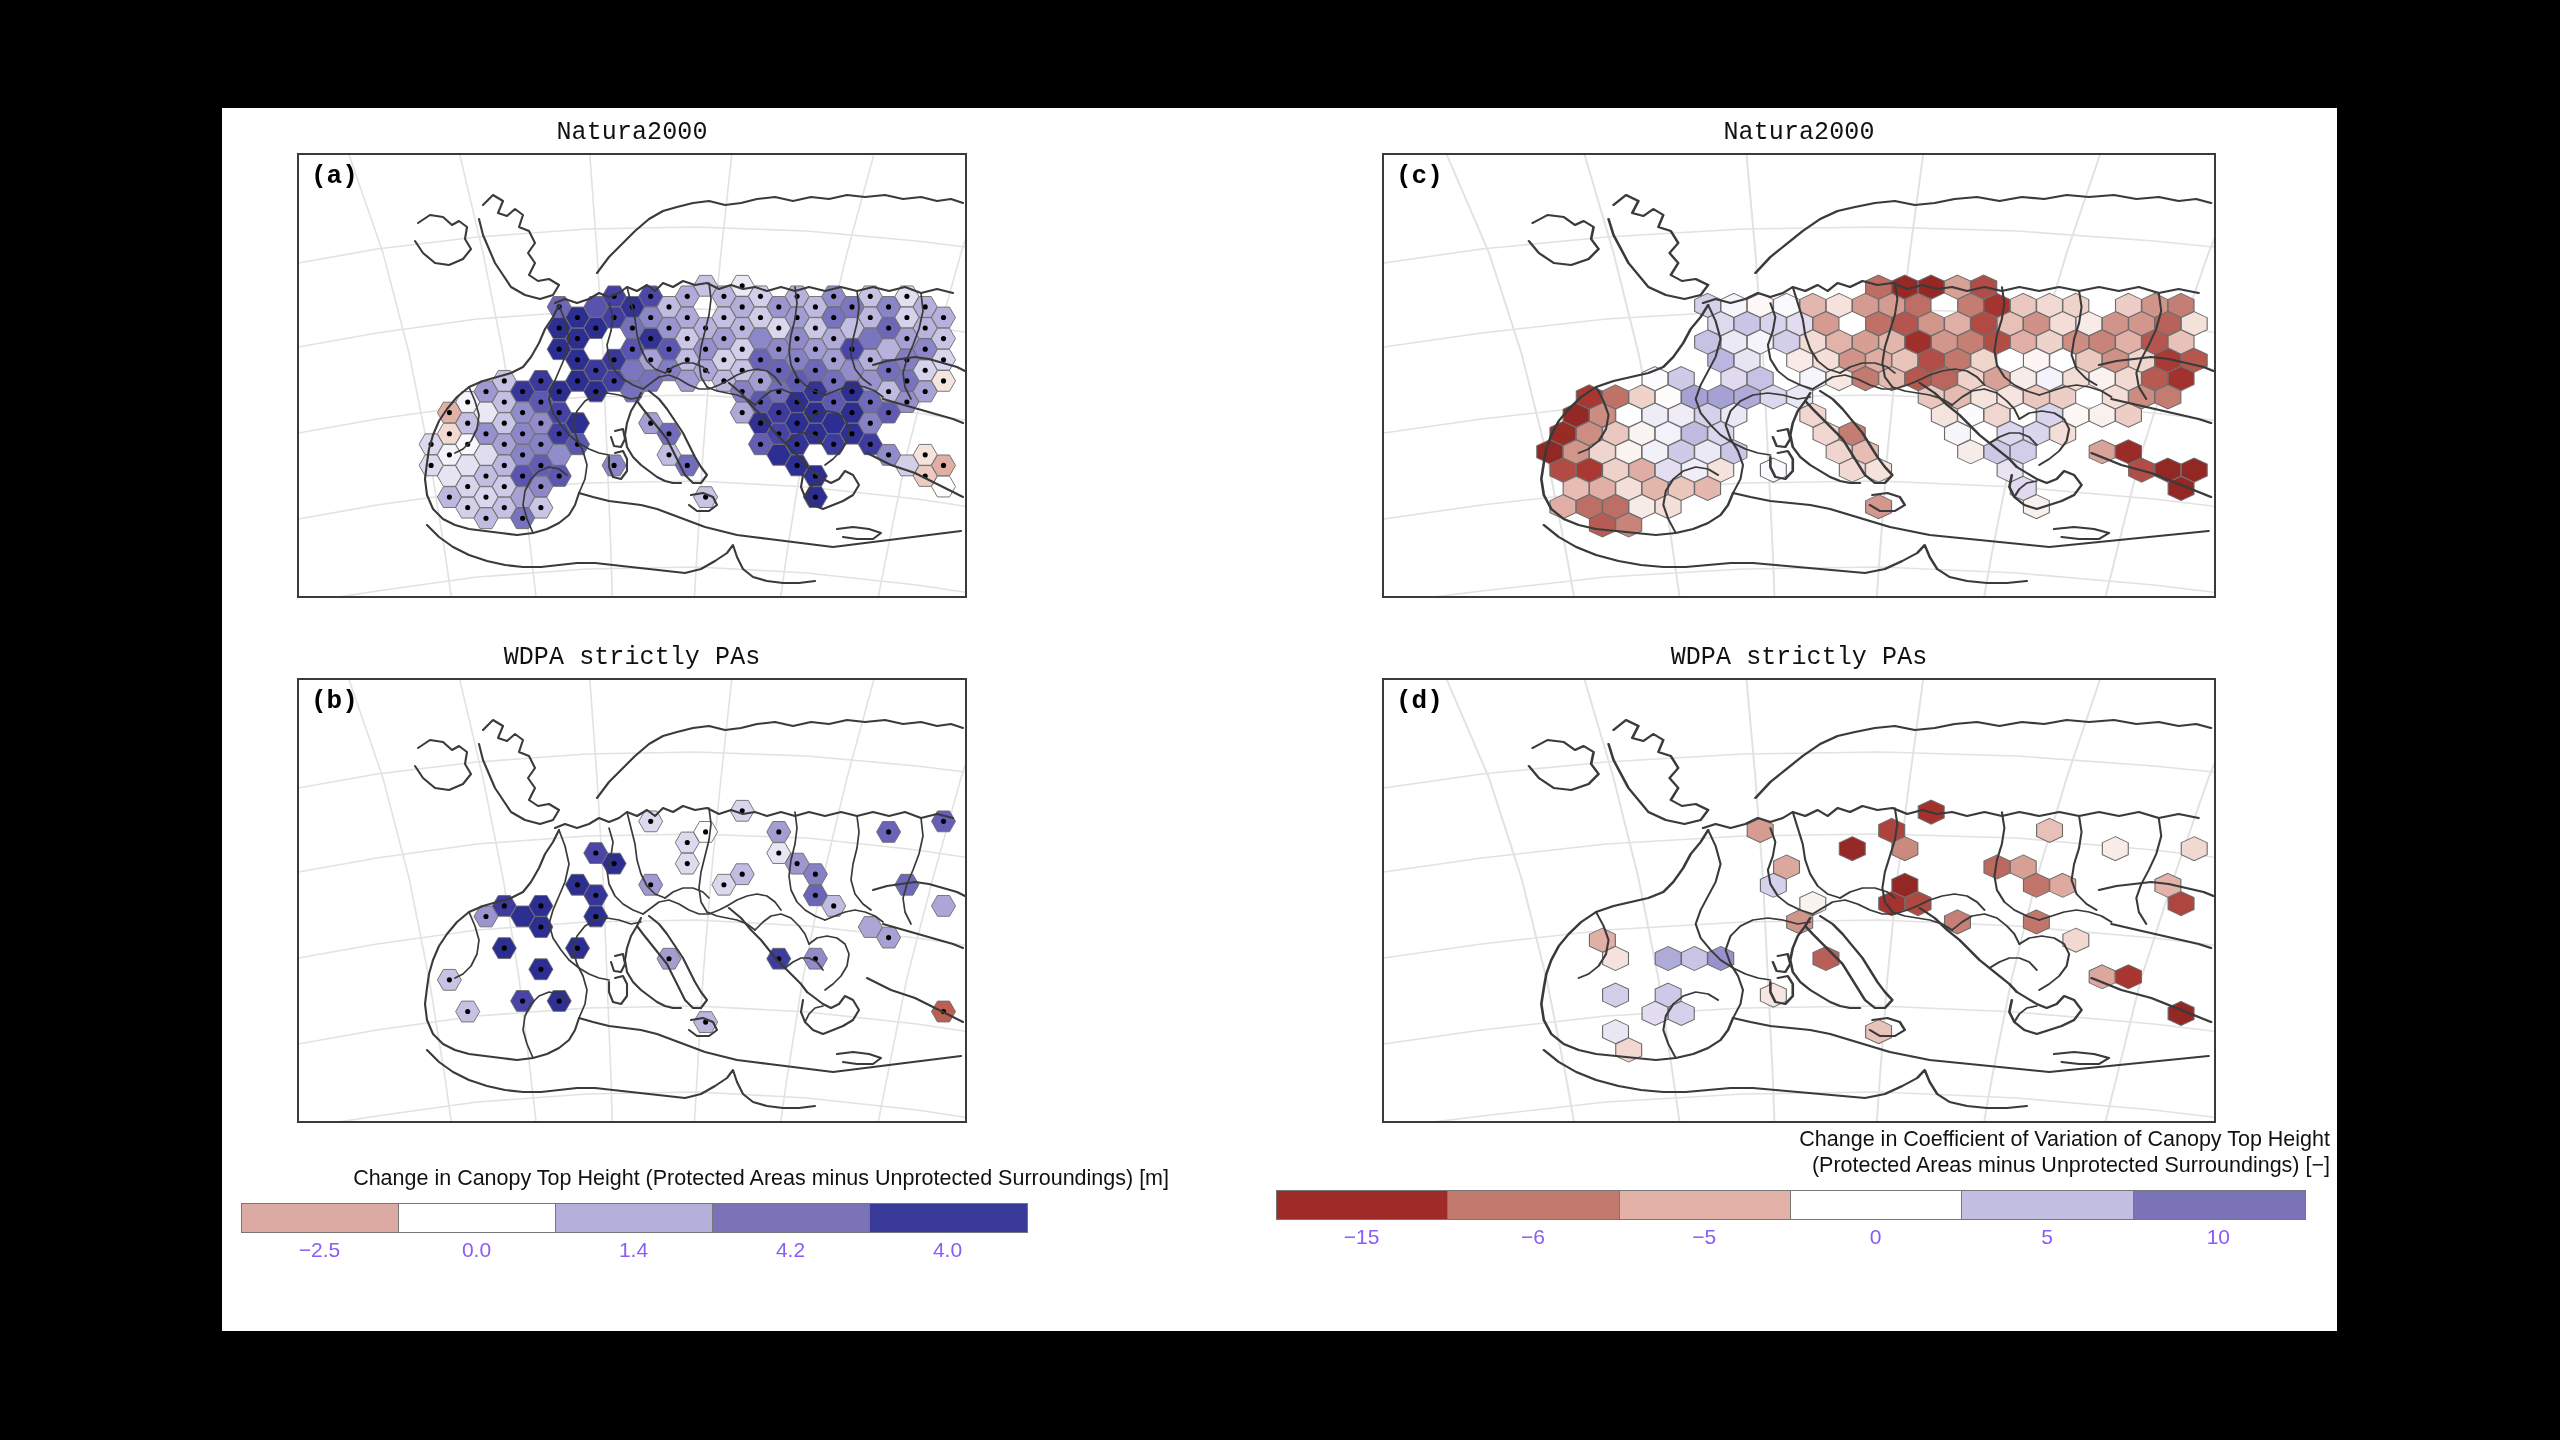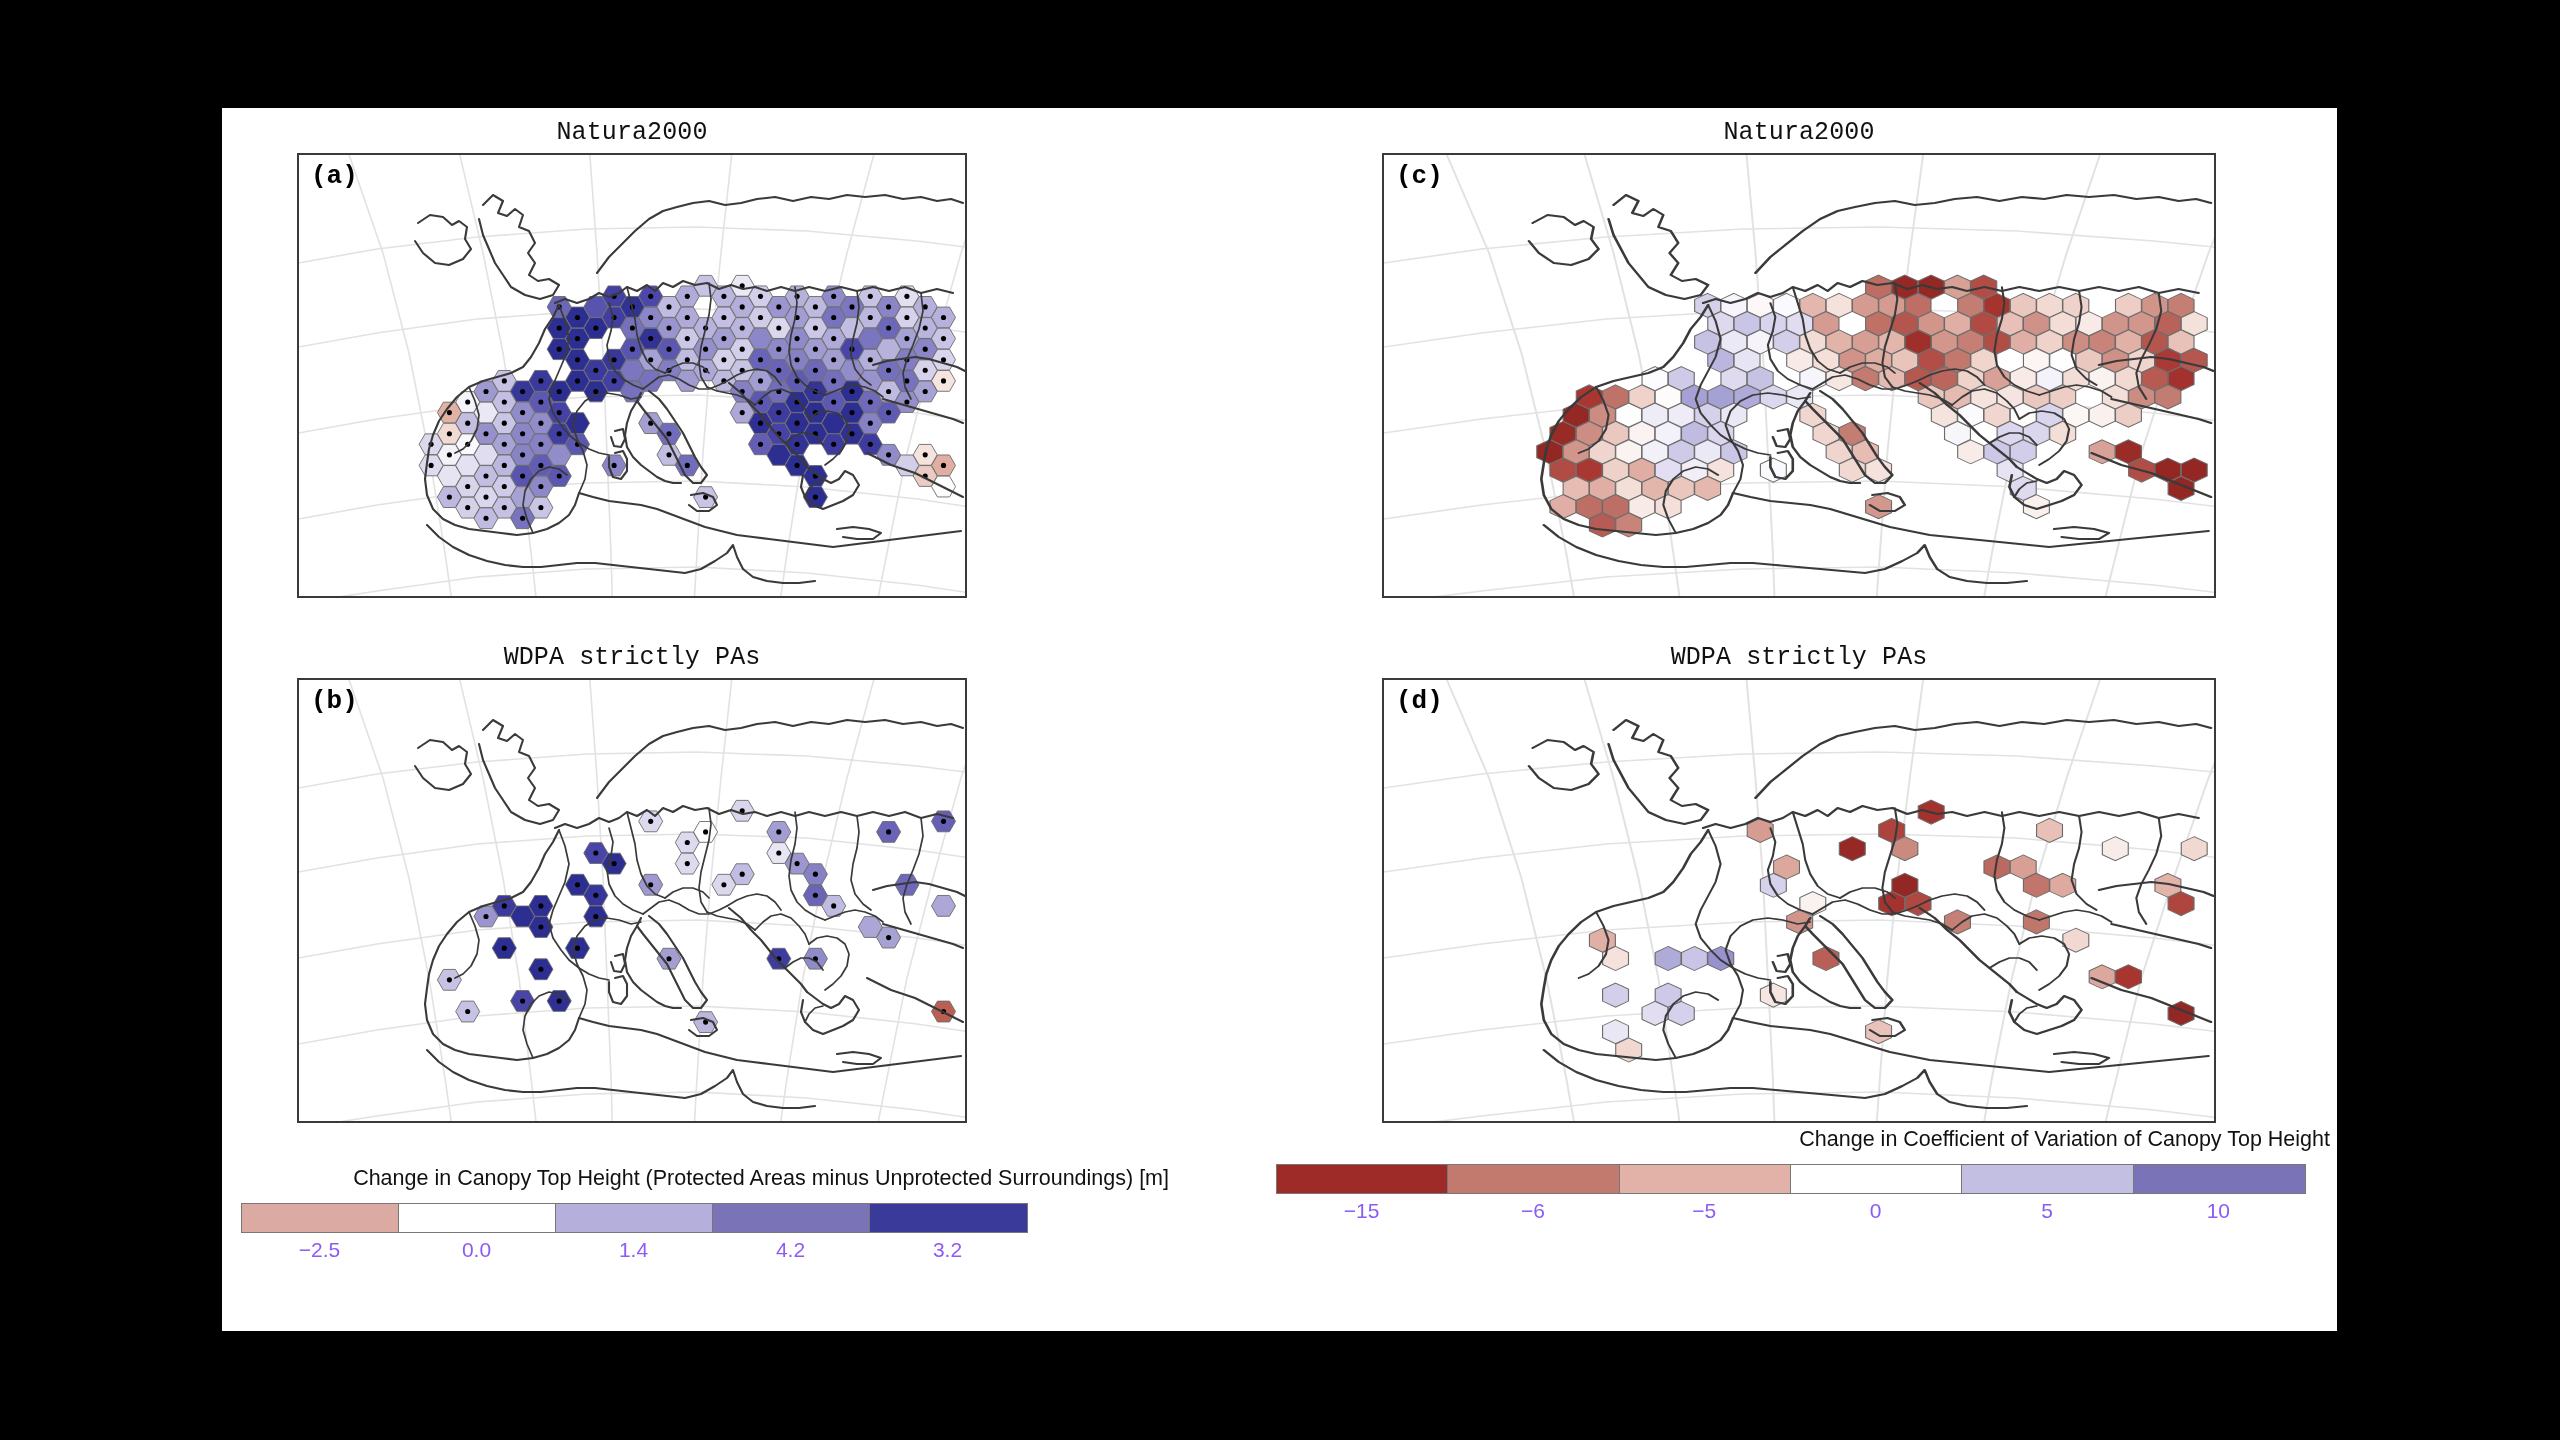--- a/index.html
+++ b/index.html
@@ -943,27 +943,28 @@
           <div class="cbar-band" style="background: rgb(255, 255, 255);"></div>
           <div class="cbar-band" style="background: rgb(181, 176, 219);"></div>
           <div class="cbar-band" style="background: rgb(122, 115, 184);"></div>
           <div class="cbar-band" style="background: rgb(58, 58, 155);"></div>
         </div>
       <div class="cbar-ticks" id="cbar-ticks-0">
           <div class="cbar-tick" style="left: 10%;">−2.5</div>
           <div class="cbar-tick" style="left: 30%;">0.0</div>
           <div class="cbar-tick" style="left: 50%;">1.4</div>
           <div class="cbar-tick" style="left: 70%;">4.2</div>
-          <div class="cbar-tick" style="left: 90%;">3.2</div>
+          <div class="cbar-tick" style="left: 90%;">4.0</div>
         </div>
     </div>
   </div>
 
   <div class="cbar-wrap" style="left:1048px;top:1018px;width:1060px;">
     <div class="cbar-title">Change in Coefficient of Variation of Canopy Top Height</div>
+    <div class="cbar-title">(Protected Areas minus Unprotected Surroundings) [−]</div>
     <div style="position:relative;left:6px;width:1028px;margin-top:12px;">
       <div class="cbar-bands" id="cbar-bands-1">
           <div class="cbar-band" style="background: rgb(158, 43, 40);"></div>
           <div class="cbar-band" style="background: rgb(194, 121, 110);"></div>
           <div class="cbar-band" style="background: rgb(226, 178, 168);"></div>
           <div class="cbar-band" style="background: rgb(255, 255, 255);"></div>
           <div class="cbar-band" style="background: rgb(195, 191, 227);"></div>
           <div class="cbar-band" style="background: rgb(122, 115, 184);"></div>
         </div>
       <div class="cbar-ticks" id="cbar-ticks-1">

